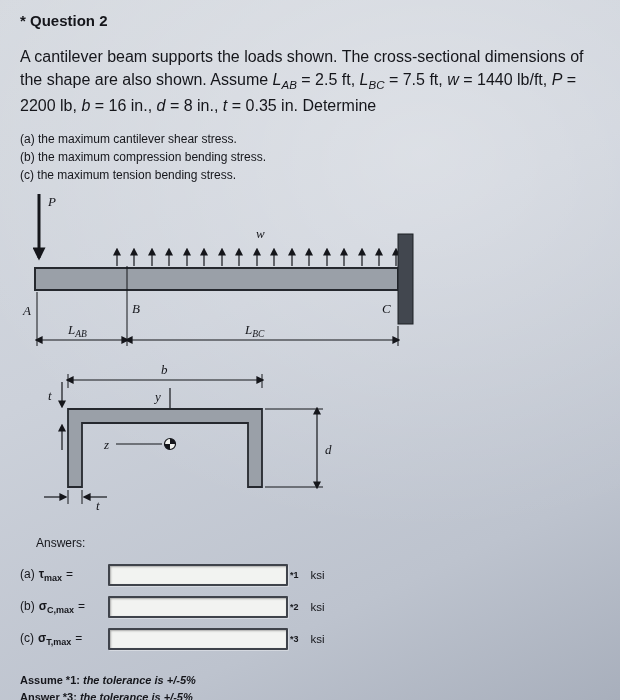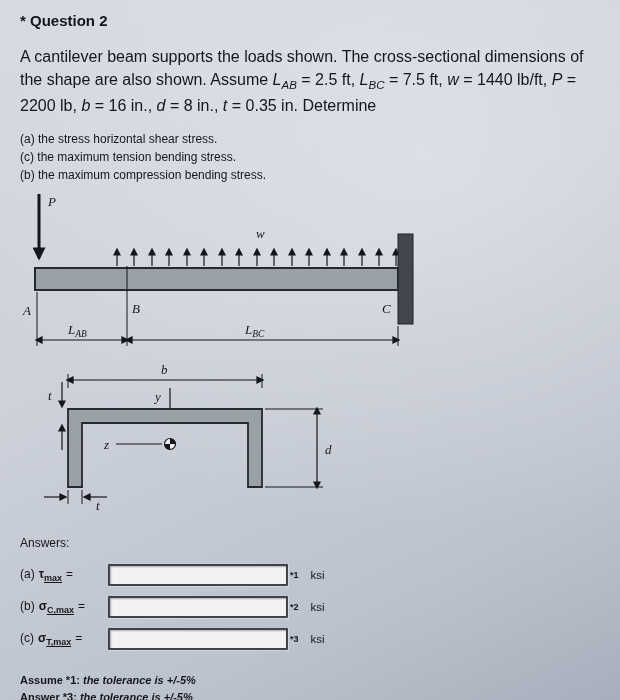--- a/index.html
+++ b/index.html
@@ -15,25 +15,25 @@
   .page { padding:6px 20px 0 20px; }
   .title { font-size:15px; font-weight:700; margin:6px 0 16px 0; }
   .problem { font-size:16px; line-height:1.45; margin:0 0 13px 0; width:580px; }
   .problem .sym, .problem sub { font-style:italic; }
   .problem sub { font-size:0.72em; }
   .parts { font-size:12px; line-height:1.5; margin:0 0 2px 0; }
   svg { display:block; }
   .svg-beam { margin:4px 0 0 0; }
   .svg-section { margin:6px 0 0 0; }
   svg text { font-family:"Liberation Serif","DejaVu Serif",serif; font-style:italic; font-size:13px; fill:#15161b; }
-  .answers-heading { font-size:12px; margin:12px 0 14px 0; }
+  .answers-heading { font-size:12px; margin:12px 0 14px 16px; }
   .answer-row { display:flex; align-items:center; font-size:12px; margin-bottom:10px; }
   .answer-row .label { width:88px; flex:0 0 auto; }
   .answer-row .sym { font-weight:700; margin-left:4px; }
-  .answer-row sub { font-weight:700; font-size:9px;text-decoration:underline; }
+  .answer-row sub { font-weight:700; font-size:9px; }
   .answer-row .eq { margin-left:4px; }
   .answer-input {
     width:172px; height:16px; flex:0 0 auto;
     background:#f2f3f1; border:2px solid #3f434b; border-radius:1px;
     box-shadow: inset 1px 1px 2px rgba(0,0,0,0.30), 1px 1px 0 rgba(255,255,255,0.35);
   }
   .note { font-size:9px; font-weight:700; margin-left:2px; }
   .unit { font-size:11.5px; margin-left:12px; }
   .footnotes { margin-top:22px; font-size:11px; line-height:1.5; }
   .fn-label { font-weight:700; font-style:normal; }
@@ -42,23 +42,23 @@
 </head>
 <body>
 
 <div class="page">
 
   <div class="title">* Question 2</div>
 
   <p class="problem"><span>A cantilever beam supports the loads shown. The cross-sectional dimensions of the shape are also shown. Assume </span><span class="sym">L</span><sub>AB</sub><span> = 2.5 ft, </span><span class="sym">L</span><sub>BC</sub><span> = 7.5 ft, </span><span class="sym">w</span><span> = 1440 lb/ft, </span><span class="sym">P</span><span> = 2200 lb, </span><span class="sym">b</span><span> = 16 in., </span><span class="sym">d</span><span> = 8 in., </span><span class="sym">t</span><span> = 0.35 in. Determine</span></p>
 
   <div class="parts">
-    <div>(a) the stress horizontal shear stress.</div>
+    <div>(a) the maximum cantilever shear stress.</div>
+    <div>(b) the maximum compression bending stress.</div>
     <div>(c) the maximum tension bending stress.</div>
-    <div>(b) the maximum compression bending stress.</div>
   </div>
 
   <svg class="svg-beam" width="560" height="170" viewBox="0 0 560 170">
     <defs>
       <marker id="arrS" markerUnits="userSpaceOnUse" markerWidth="8" markerHeight="8" viewBox="0 0 10 10" refX="7" refY="5" orient="auto-start-reverse">
         <path d="M0,0 L10,5 L0,10 Z" fill="#15161b"></path>
       </marker>
       <marker id="arrBig" markerUnits="userSpaceOnUse" markerWidth="15" markerHeight="13" viewBox="0 0 10 10" refX="8" refY="5" orient="auto">
         <path d="M0,0 L10,5 L0,10 Z" fill="#15161b"></path>
       </marker>

